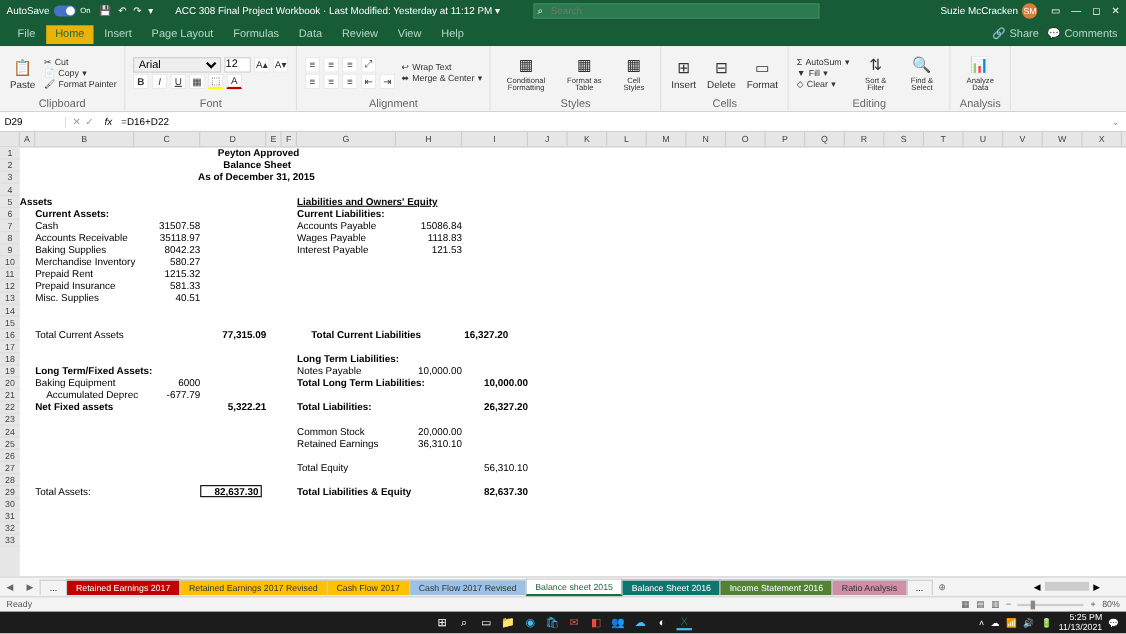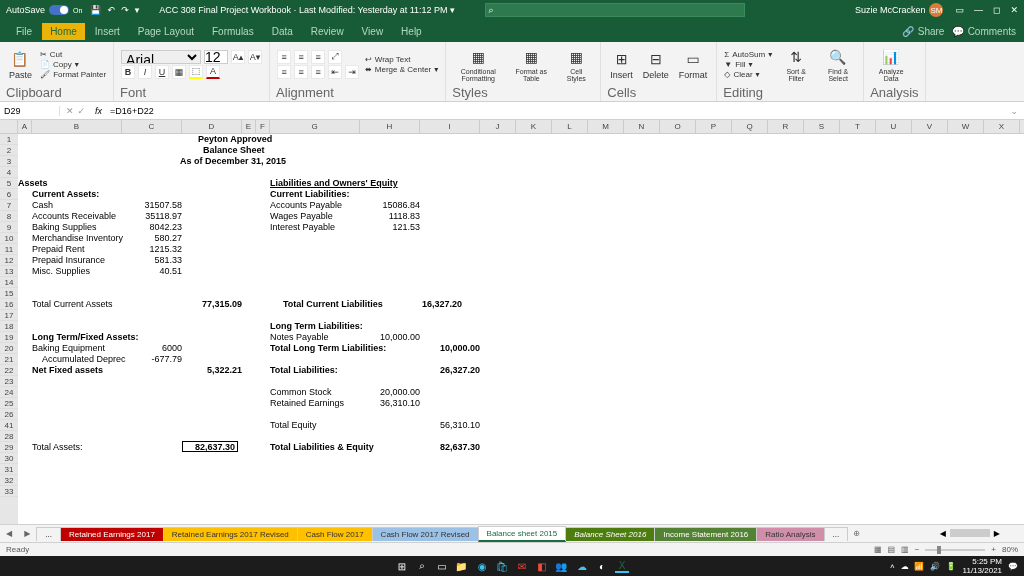--- a/index.html
+++ b/index.html
@@ -18,25 +18,25 @@
 .titlebar .winbtns { display: flex; gap: 10px; margin-left: 12px; }
 
 .menubar { height: 22px; background: #185c37; color: #b4d8c5; display: flex; align-items: center; padding: 0 8px; font-size: 10px; gap: 2px; }
 .menubar .tab { padding: 3px 8px; cursor: pointer; }
 .menubar .tab.active { background: #eab308; color: #1a6c41; }
 .menubar .share { margin-left: auto; display: flex; gap: 8px; }
 
 .ribbon { height: 60px; background: #f3f3f3; border-bottom: 1px solid #d0d0d0; display: flex; font-size: 9px; color: #333; }
 .ribbon .group { border-right: 1px solid #e0e0e0; padding: 2px 6px 1px 6px; display: flex; flex-direction: column; }
 .ribbon .group .body { flex: 1; display: flex; align-items: center; gap: 4px; }
-.ribbon .group .label { font-size: 13px; color: #666; text-align: left; padding-top: 1px; position: relative; }
+.ribbon .group .label { font-size: 10px; color: #666; text-align: center; padding-top: 1px; position: relative; }
 .ribbon .bigbtn { display: flex; flex-direction: column; align-items: center; gap: 1px; padding: 1px 3px; cursor: pointer; }
 .ribbon .bigbtn .ic { width: 20px; height: 20px; display: flex; align-items: center; justify-content: center; font-size: 14px; }
 .ribbon .smallrow { display: flex; align-items: center; gap: 3px; font-size: 8px; padding: 0 1px; }
-.ribbon select, .ribbon input.fsize { font-size: 14px; height: 14px; border: 1px solid #ccc; }
+.ribbon select, .ribbon input.fsize { font-size: 10px; height: 14px; border: 1px solid #ccc; }
 .ribbon .btnlet { width: 14px; height: 14px; border: 1px solid #e8e8e8; display: flex; align-items: center; justify-content: center; font-size: 9px; cursor: pointer; background: #fff; }
 .ribbon .stack { display: flex; flex-direction: column; gap: 1px; }
 
 .fxbar { height: 18px; background: #fff; border-bottom: 1px solid #d0d0d0; display: flex; align-items: center; font-size: 9px; }
 .fxbar .namebox { width: 60px; padding: 0 4px; border-right: 1px solid #e0e0e0; }
 .fxbar .fxicons { display: flex; gap: 4px; padding: 0 6px; color: #999; }
 .fxbar .fx { font-style: italic; padding: 0 4px; }
 .fxbar .formula { padding: 0 4px; }
 .fxbar .expand { margin-left: auto; padding: 0 6px; color: #999; }
 
@@ -54,21 +54,21 @@
 .r { text-align: right; }
 .box { border: 1px solid #000; padding: 0 2px; }
 
 .tabbar { height: 18px; background: #f3f3f3; border-top: 1px solid #d0d0d0; display: flex; align-items: center; font-size: 8px; }
 .tabbar .nav { padding: 0 6px; color: #666; }
 .tabbar .stab { padding: 2px 8px; border: 1px solid #ccc; border-bottom: none; margin-right: -1px; cursor: pointer; }
 .tabbar .stab.red { background: #c00000; color: #fff; text-align: center; }
 .tabbar .stab.yl { background: #ffc000; color: #333; }
 .tabbar .stab.bl { background: #9bc2e6; color: #333; }
 .tabbar .stab.gr { background: #fff; color: #1a6c41; font-weight: normal; border-bottom: 2px solid #1a6c41; }
-.tabbar .stab.og { background: #4d7c0f; color: #fff; font-style: italic; }
+.tabbar .stab.og { background: #0f766e; color: #fff; }
 .tabbar .stab.gn { background: #548235; color: #fff; }
 .tabbar .stab.pk { background: #d08ea8; color: #333; }
 .tabbar .add { padding: 0 6px; color: #666; }
 .tabbar .scroll { margin-left: auto; display: flex; gap: 4px; padding-right: 24px; }
 
 .statusbar { height: 14px; background: #f3f3f3; border-top: 1px solid #d0d0d0; display: flex; align-items: center; font-size: 8px; color: #555; padding: 0 6px; }
 .statusbar .right { margin-left: auto; display: flex; align-items: center; gap: 6px; }
 .statusbar .zoomtrack { width: 60px; height: 2px; background: #ccc; position: relative; }
 .statusbar .zoomtrack::after { content: ""; position: absolute; left: 20%; top: -3px; width: 4px; height: 8px; background: #888; }
 
@@ -91,20 +91,21 @@
     <span>↶</span>
     <span>↷</span>
     <span>▾</span>
   </div>
   <div class="wbname">
     <span>ACC 308 Final Project Workbook</span> ·
     <span>Last Modified: Yesterday at 11:12 PM</span> ▾
   </div>
   <div class="searchwrap">
     <span style="padding:0 3px">⌕</span>
+    <input placeholder="Search" style="">
   </div>
   <div class="user">
     <span>Suzie McCracken</span>
     <span class="avatar">SM</span>
   </div>
   <div class="winbtns">
     <span>▭</span>
     <span>—</span>
     <span>◻</span>
     <span>✕</span>
@@ -312,21 +313,21 @@
       <div class="rh">17</div>
       <div class="rh">18</div>
       <div class="rh">19</div>
       <div class="rh">20</div>
       <div class="rh">21</div>
       <div class="rh">22</div>
       <div class="rh">23</div>
       <div class="rh">24</div>
       <div class="rh">25</div>
       <div class="rh">26</div>
-      <div class="rh">41</div>
+      <div class="rh">27</div>
       <div class="rh">28</div>
       <div class="rh">29</div>
       <div class="rh">30</div>
       <div class="rh">31</div>
       <div class="rh">32</div>
       <div class="rh">33</div>
     </div>
     <div class="sheet">
 
       <div class="cell b" style="left:180px;top:0">Peyton Approved</div>

